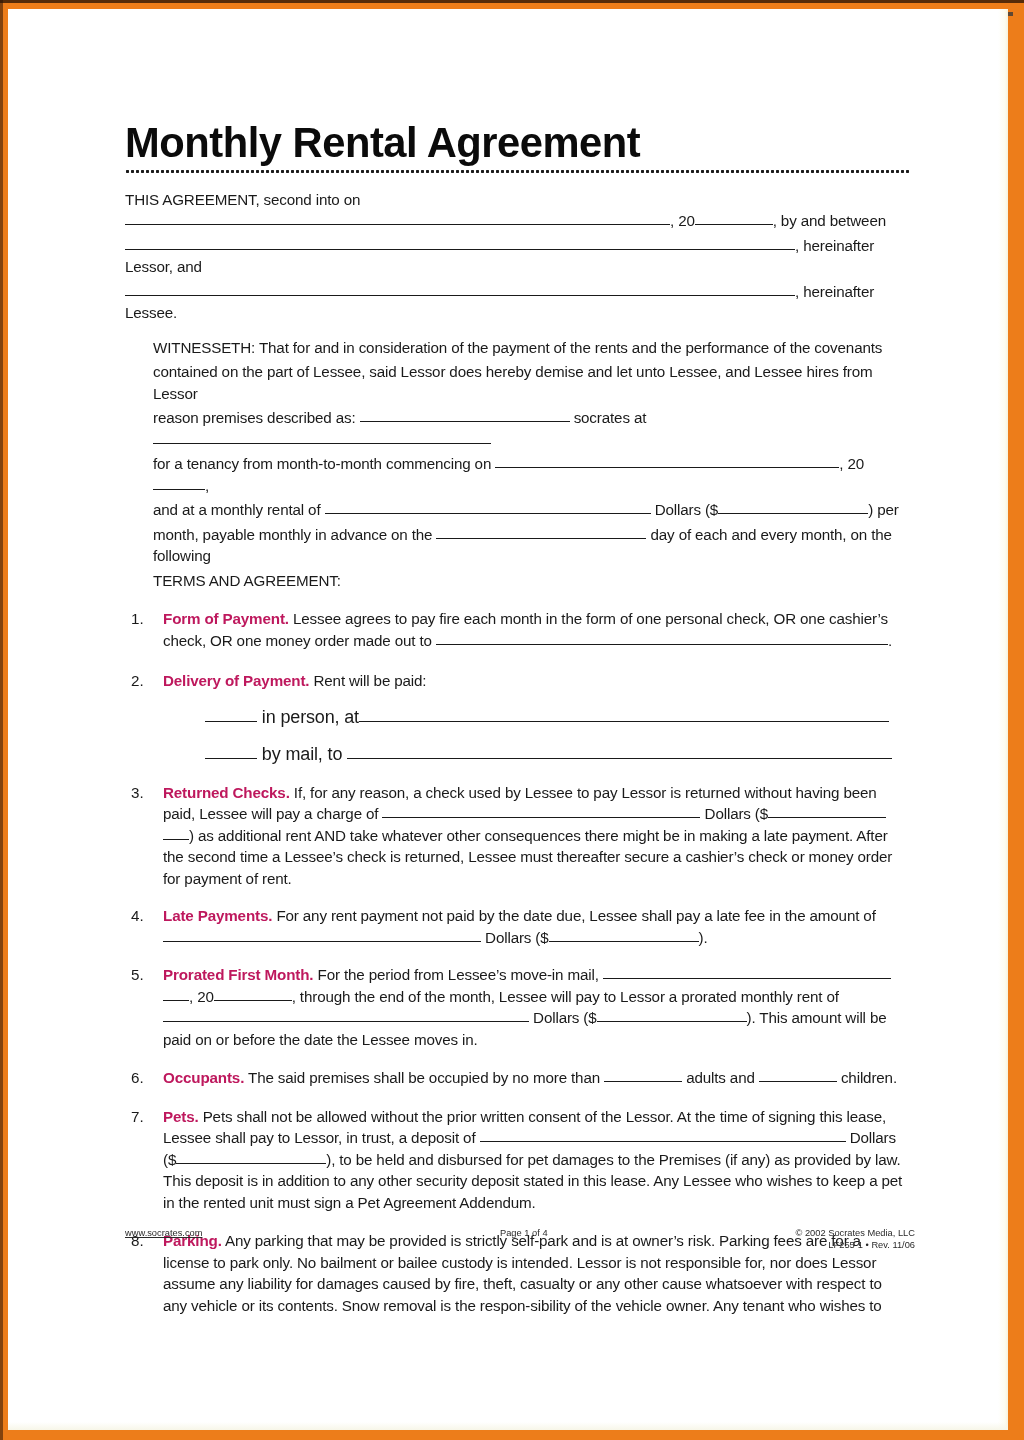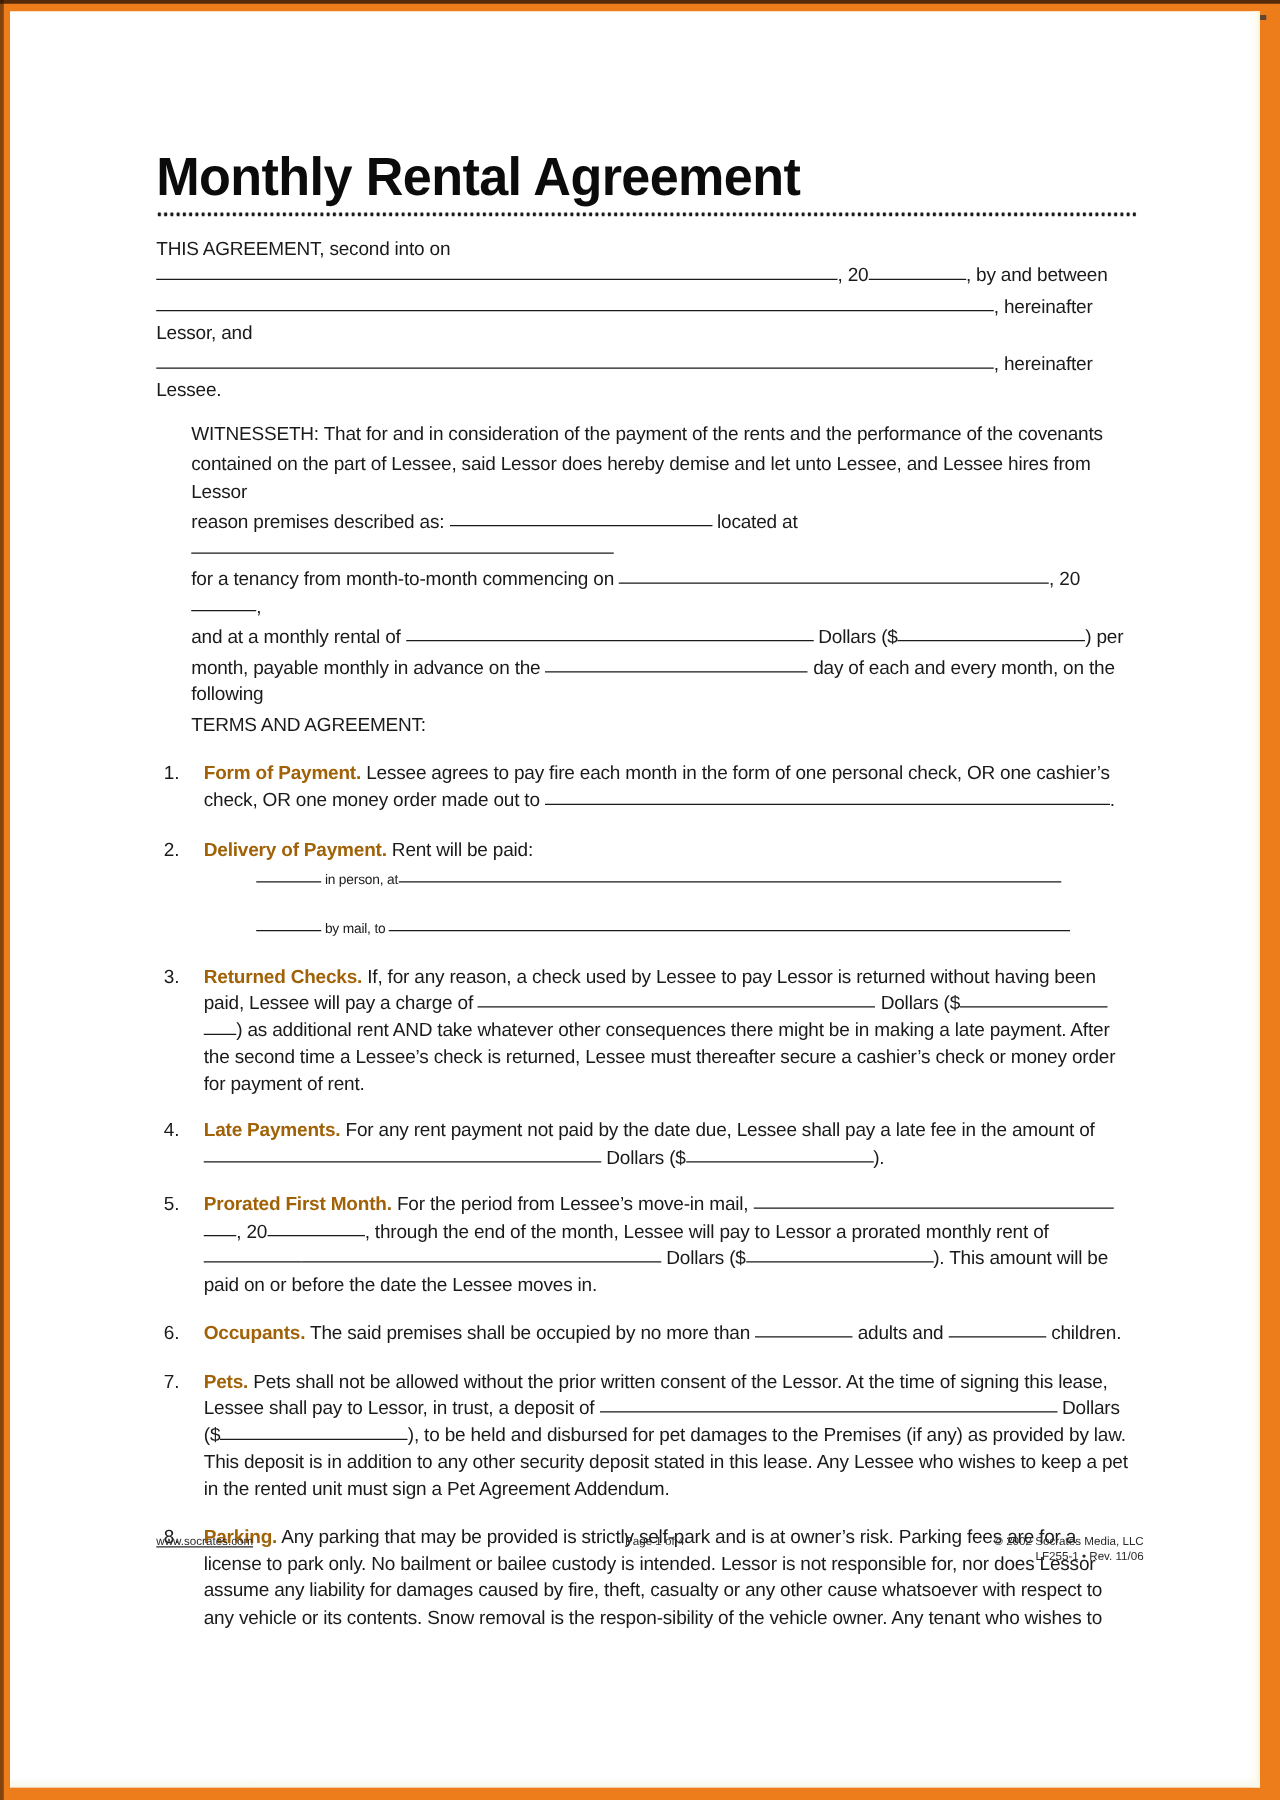--- a/index.html
+++ b/index.html
@@ -130,26 +130,27 @@
     color: #1a1a1a;
   }
   .clause .body {
     font-size: 15.2px;
     line-height: 21.5px;
     color: #1a1a1a;
     letter-spacing: -0.15px;
   }
   .clause b, .lead {
     font-weight: bold;
-    color: #a16207;
+    color: #be185d;
   }
 
   .payopt {
     padding-left: 42px;
-    font-size: 11px;
+    margin-top: 15px;
+    font-size: 18px;
     line-height: 21.5px;
   }
   .payopt .row { margin-bottom: 16px; white-space: nowrap; }
 
   
   #footer {
     position: absolute;
     left: 117px;
     top: 1218px;
     width: 790px;
@@ -190,21 +191,21 @@
           <span class="bl bl-7xl" style="width:670px"></span><span>, hereinafter Lessee.</span>
         </div>
       </div>
 
       <div class="block" style="margin-top:9px;margin-left:28px;">
         <div class="para">WITNESSETH: That for and in consideration of the payment of the rents and the performance of the covenants</div>
         <div class="para">contained on the part of Lessee, said Lessor does hereby demise and let unto Lessee, and Lessee hires from Lessor</div>
         <div class="para">
           <span>reason premises described as:</span>
           <span class="bl bl-xl"></span>
-          <span>located at</span>
+          <span>socrates at</span>
           <span class="bl bl-3xl" style="width:338px"></span>
         </div>
         <div class="para">
           <span>for a tenancy from month-to-month commencing on</span>
           <span class="bl" style="width:344px"></span><span>, 20</span><span class="bl bl-xs"></span><span>,</span>
         </div>
         <div class="para">
           <span>and at a monthly rental of</span>
           <span class="bl" style="width:326px"></span>
           <span>Dollars ($</span><span class="bl bl-l"></span><span>) per</span>

